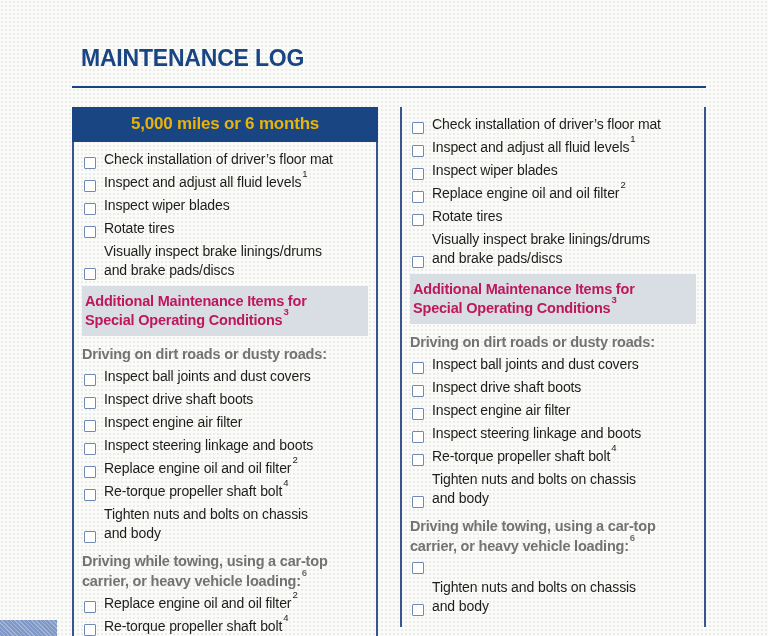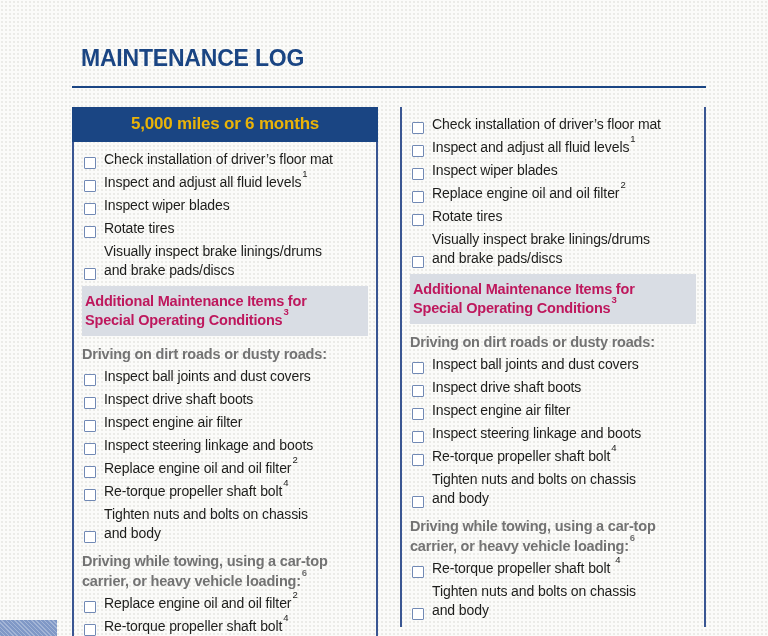--- a/index.html
+++ b/index.html
@@ -261,23 +261,20 @@
               <div class="line">Tighten nuts and bolts on chassis</div>
               <div class="line">and body</div>
             </div>
           </div>
           <div class="section-heading">
             <div class="line">Driving while towing, using a car-top</div>
             <div class="line">carrier, or heavy vehicle loading:<sup>6</sup></div>
           </div>
           <div class="row">
             <span class="checkbox"></span>
-            <div class="label">
-              <div class="line">Re-torque propeller shaft bolt <sup>4</sup></div>
-            </div>
           </div>
           <div class="row">
             <span class="checkbox"></span>
             <div class="label">
               <div class="line">Tighten nuts and bolts on chassis</div>
               <div class="line">and body</div>
             </div>
           </div>
         </div>
       </section>

